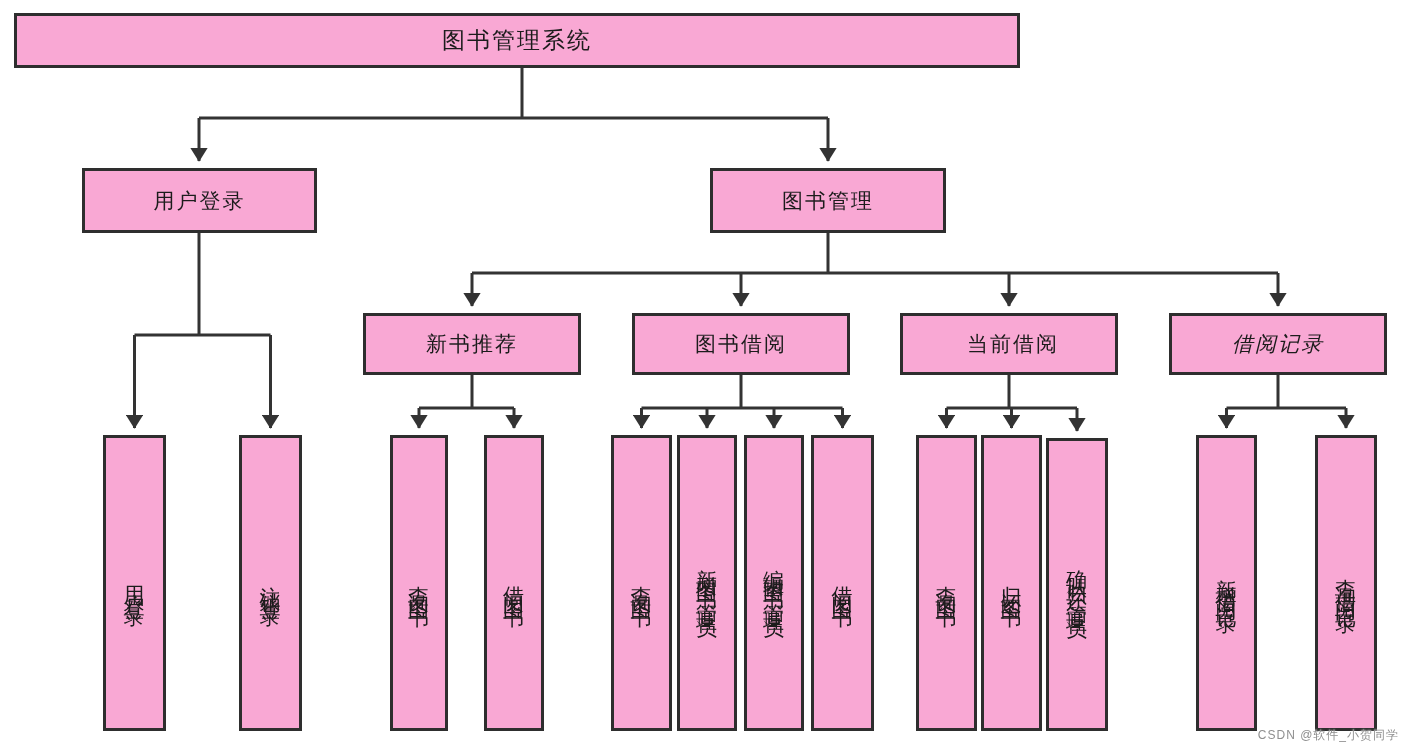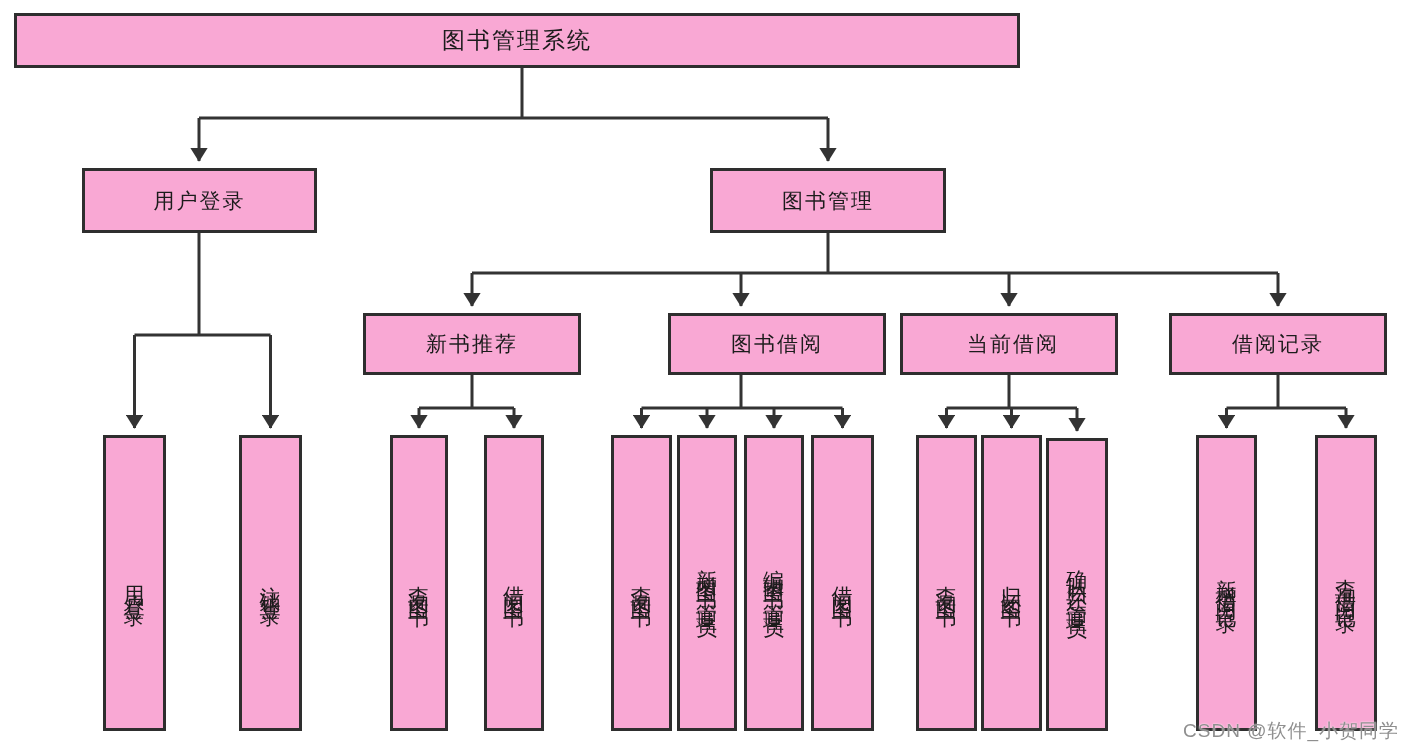--- a/index.html
+++ b/index.html
@@ -44,21 +44,21 @@
     text-orientation: mixed;
     font-size: 21px;
     line-height: 1.1;
     letter-spacing: 7px;
     color: #1c1c1c;
   }
   .watermark {
     position: absolute;
     right: 6px;
     bottom: 3px;
-    font-size: 19px;
+    font-size: 12px;
     color: #8f8f8f;
     letter-spacing: 1px;
     white-space: nowrap;
     z-index: 5;
     text-shadow: 0 0 2px #ffffff;
   }
 </style>
 </head>
 <body>
 
@@ -114,27 +114,27 @@
   <div class="box" style="left:82px; top:168px; width:235px; height:65px;">
     <span class="hlabel">用户登录</span>
   </div>
   <div class="box" style="left:363px; top:313px; width:218px; height:62px;">
     <span class="hlabel">新书推荐</span>
   </div>
 
   <div class="box" style="left:710px; top:168px; width:236px; height:65px;">
     <span class="hlabel">图书管理</span>
   </div>
-  <div class="box" style="left:632px; top:313px; width:218px; height:62px;margin-left:36px;">
+  <div class="box" style="left:632px; top:313px; width:218px; height:62px;">
     <span class="hlabel">图书借阅</span>
   </div>
   <div class="box" style="left:900px; top:313px; width:218px; height:62px;padding-left:8px;">
     <span class="hlabel">当前借阅</span>
   </div>
-  <div class="box" style="left:1169px; top:313px; width:218px; height:62px;">
+  <div class="box" style="left:1169px; top:313px; width:218px; height:62px;font-style:italic;">
     <span class="hlabel">借阅记录</span>
   </div>
 
   <div class="box" style="left:103px; top:435px; width:63px; height:296px;">
     <span class="vtext">用户登录</span>
   </div>
   <div class="box" style="left:239px; top:435px; width:63px; height:296px;">
     <span class="vtext">注销登录</span>
   </div>
 

